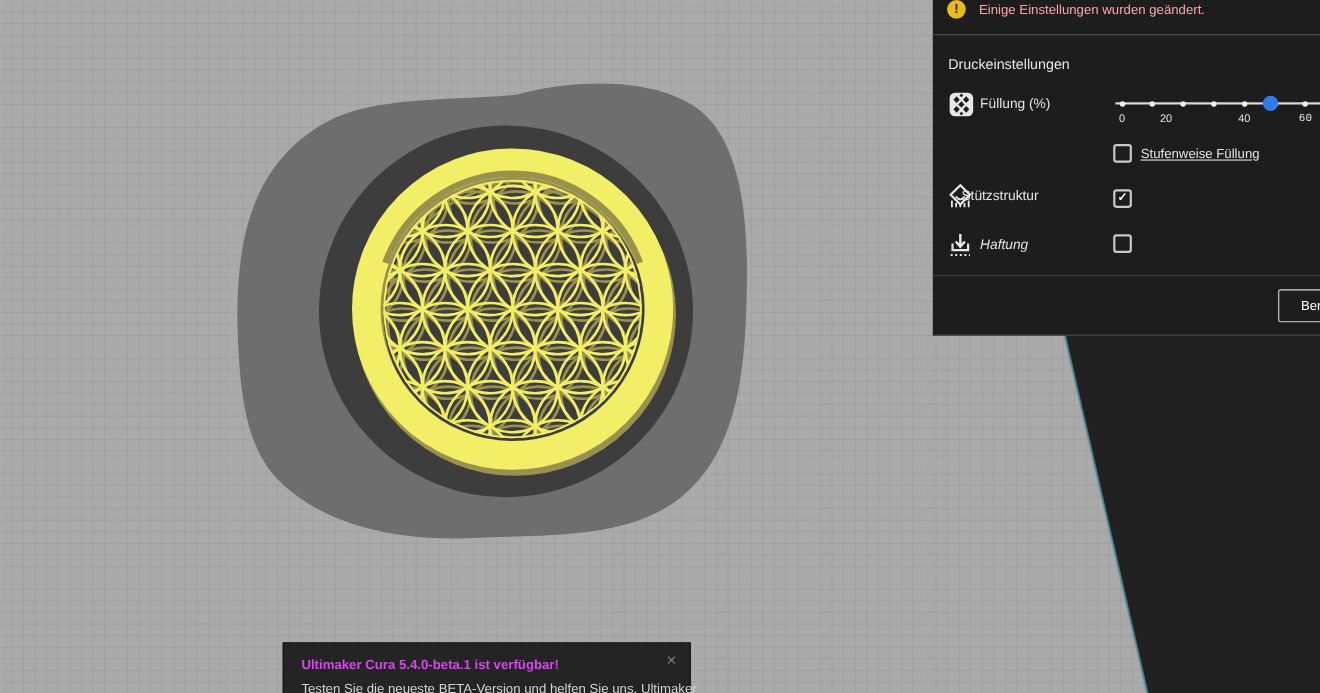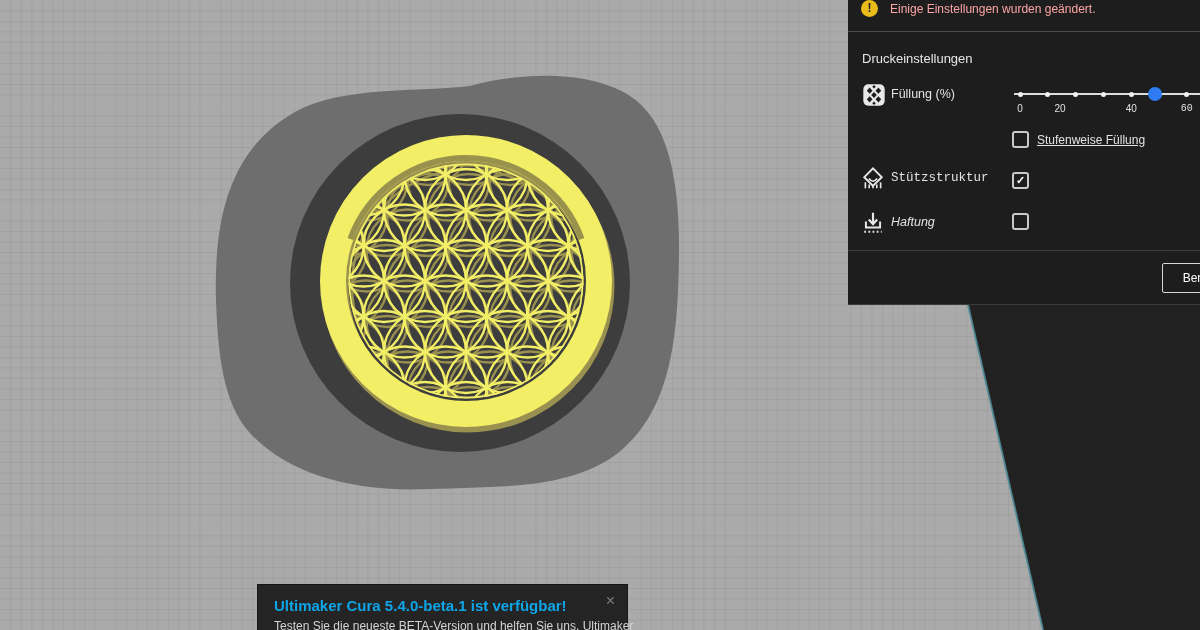--- a/index.html
+++ b/index.html
@@ -34,21 +34,21 @@
   .slider-handle{position:absolute;left:300px;top:87px;width:14px;height:14px;border-radius:50%;background:#2e7bf2;}
   .ticklabel{position:absolute;top:103px;width:22px;text-align:center;font-size:10px;color:#e0e0e0;}
   .footer-div{position:absolute;left:0;top:250px;width:100%;border-top:1px solid #3f3f3f;}
   .custom-btn{position:absolute;left:314px;top:263px;width:132px;height:30px;background:#1d1d1d;
     border:1px solid #d6d6d6;border-radius:2px;color:#fff;font-size:12px;text-align:center;line-height:28px;
     overflow:hidden;white-space:nowrap;}
 
   
   .notif{position:absolute;left:257px;top:584px;width:371px;height:70px;background:#242424;
     border:1px solid #161616;color:#eee;}
-  .notif-title{position:absolute;left:16px;top:12px;font-size:15px;font-weight:bold;color:#0ea5e9;white-space:nowrap;}
+  .notif-title{position:absolute;left:16px;top:12px;font-size:12px;font-weight:bold;color:#d946ef;white-space:nowrap;}
   .notif-close{position:absolute;right:12px;top:8px;font-size:16px;color:#7c7c7c;line-height:16px;}
   .notif-body{position:absolute;left:16px;top:34px;font-size:12px;color:#d4d4d4;white-space:nowrap;}
 
   .icon-svg{display:block;width:100%;height:100%;}
 </style>
 </head>
 <body>
 
 <div class="stage">
 
@@ -250,21 +250,21 @@
       <svg class="icon-svg" viewBox="0 0 22 22" fill="none" stroke="#e8e8e8">
         <path d="M11 2.2 L19 10.2 L11 18.2 L3 10.2 Z" stroke-width="1.8"></path>
         <path d="M7.2 11.5 Q11 16.5 14.8 11.5" stroke-width="1.5"></path>
         <line x1="4" y1="15" x2="4" y2="20.5" stroke-width="1.5"></line>
         <line x1="7.5" y1="17" x2="7.5" y2="20.5" stroke-width="1.5"></line>
         <line x1="11" y1="18.5" x2="11" y2="20.5" stroke-width="1.5"></line>
         <line x1="14.5" y1="17" x2="14.5" y2="20.5" stroke-width="1.5"></line>
         <line x1="18" y1="15" x2="18" y2="20.5" stroke-width="1.5"></line>
       </svg>
     </div>
-    <div class="rowlabel" style="left:43px;top:171px;font-family:Liberation Mono, monospace;">Stützstruktur</div>
+    <div class="rowlabel" style="left:26px;top:171px;">Stützstruktur</div>
     <div class="cbx" style="left:164px;top:172px;">
       <span>✓</span>
     </div>
 
     <div class="rowicon" style="left:13px;top:210px;">
       <svg class="icon-svg" viewBox="0 0 22 22" fill="none" stroke="#e8e8e8">
         <line x1="11" y1="2.5" x2="11" y2="12" stroke-width="2"></line>
         <path d="M7.2 8.8 L11 13 L14.8 8.8" stroke-width="2"></path>
         <path d="M4.5 10.5 V16 H17.5 V10.5" stroke-width="1.8"></path>
         <line x1="3" y1="20" x2="19" y2="20" stroke-width="1.8" stroke-dasharray="1.6 2.2"></line>

